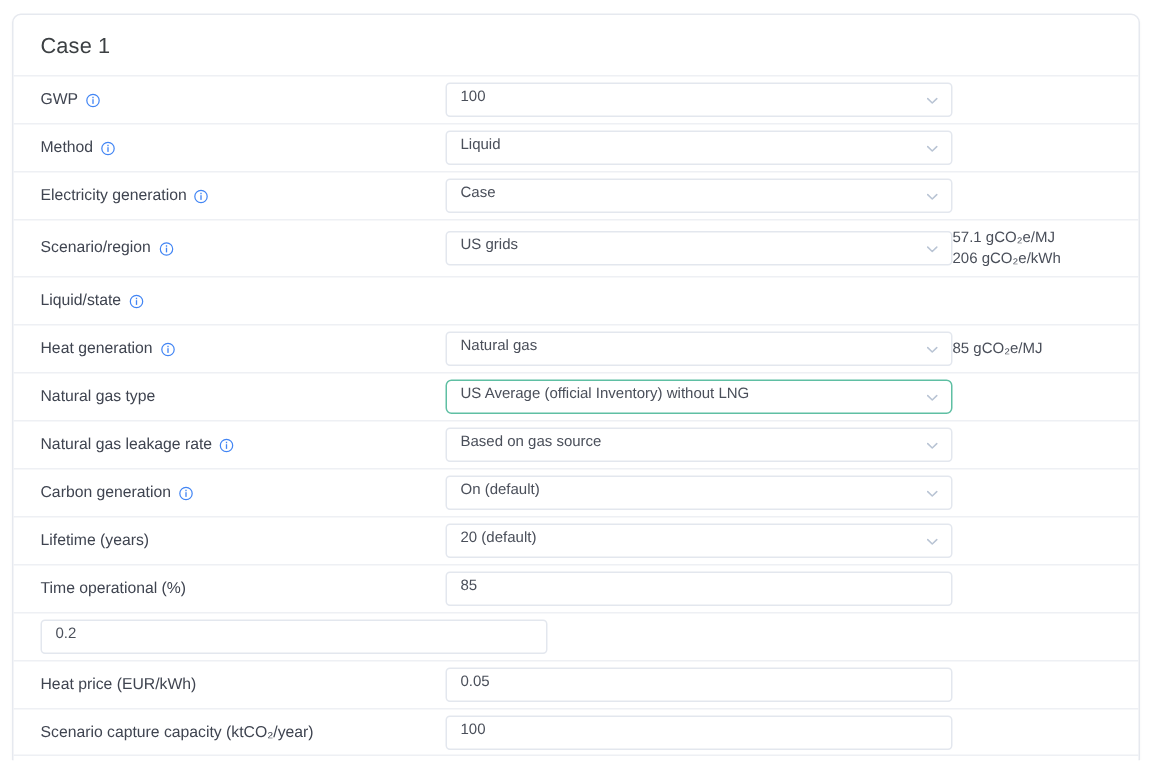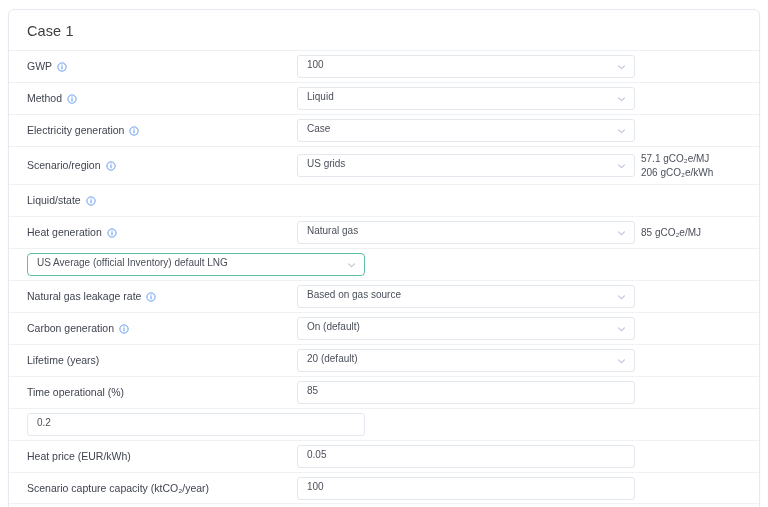--- a/index.html
+++ b/index.html
@@ -103,21 +103,20 @@
     right: 7px;
     top: 50%;
     transform: translateY(-50%);
     width: 11px; height: 11px;
     pointer-events: none;
   }
   .chevron svg { display: block; }
 
   
   .annot {
-    margin-left: 6px;
     font-size: 10px;
     color: #4a4f5a;
     line-height: 1.35;
     white-space: nowrap;
   }
   .annot div { line-height: 1.35; }
 </style>
 </head>
 <body>
 
@@ -248,23 +247,26 @@
                   <path d="M3.6 6.2 L8 10.4 L12.4 6.2" fill="none" stroke="#b9c4d4" stroke-width="1.5" stroke-linecap="round" stroke-linejoin="round"></path>
                 </svg>
               </span>
             </div>
           </div>
           <div class="annot">
             <div>85 gCO₂e/MJ</div>
           </div>
         </div>
         <div class="row">
+          <div class="label">
+            <span>Natural gas type</span>
+          </div>
           <div class="field-wrap">
             <div class="field highlighted">
-              <span class="val">US Average (official Inventory) default LNG</span>
+              <span class="val">US Average (official Inventory) without LNG</span>
               <span class="chevron">
                 <svg viewBox="0 0 16 16" width="11" height="11">
                   <path d="M3.6 6.2 L8 10.4 L12.4 6.2" fill="none" stroke="#b9c4d4" stroke-width="1.5" stroke-linecap="round" stroke-linejoin="round"></path>
                 </svg>
               </span>
             </div>
           </div>
         </div>
         <div class="row">
           <div class="label">

